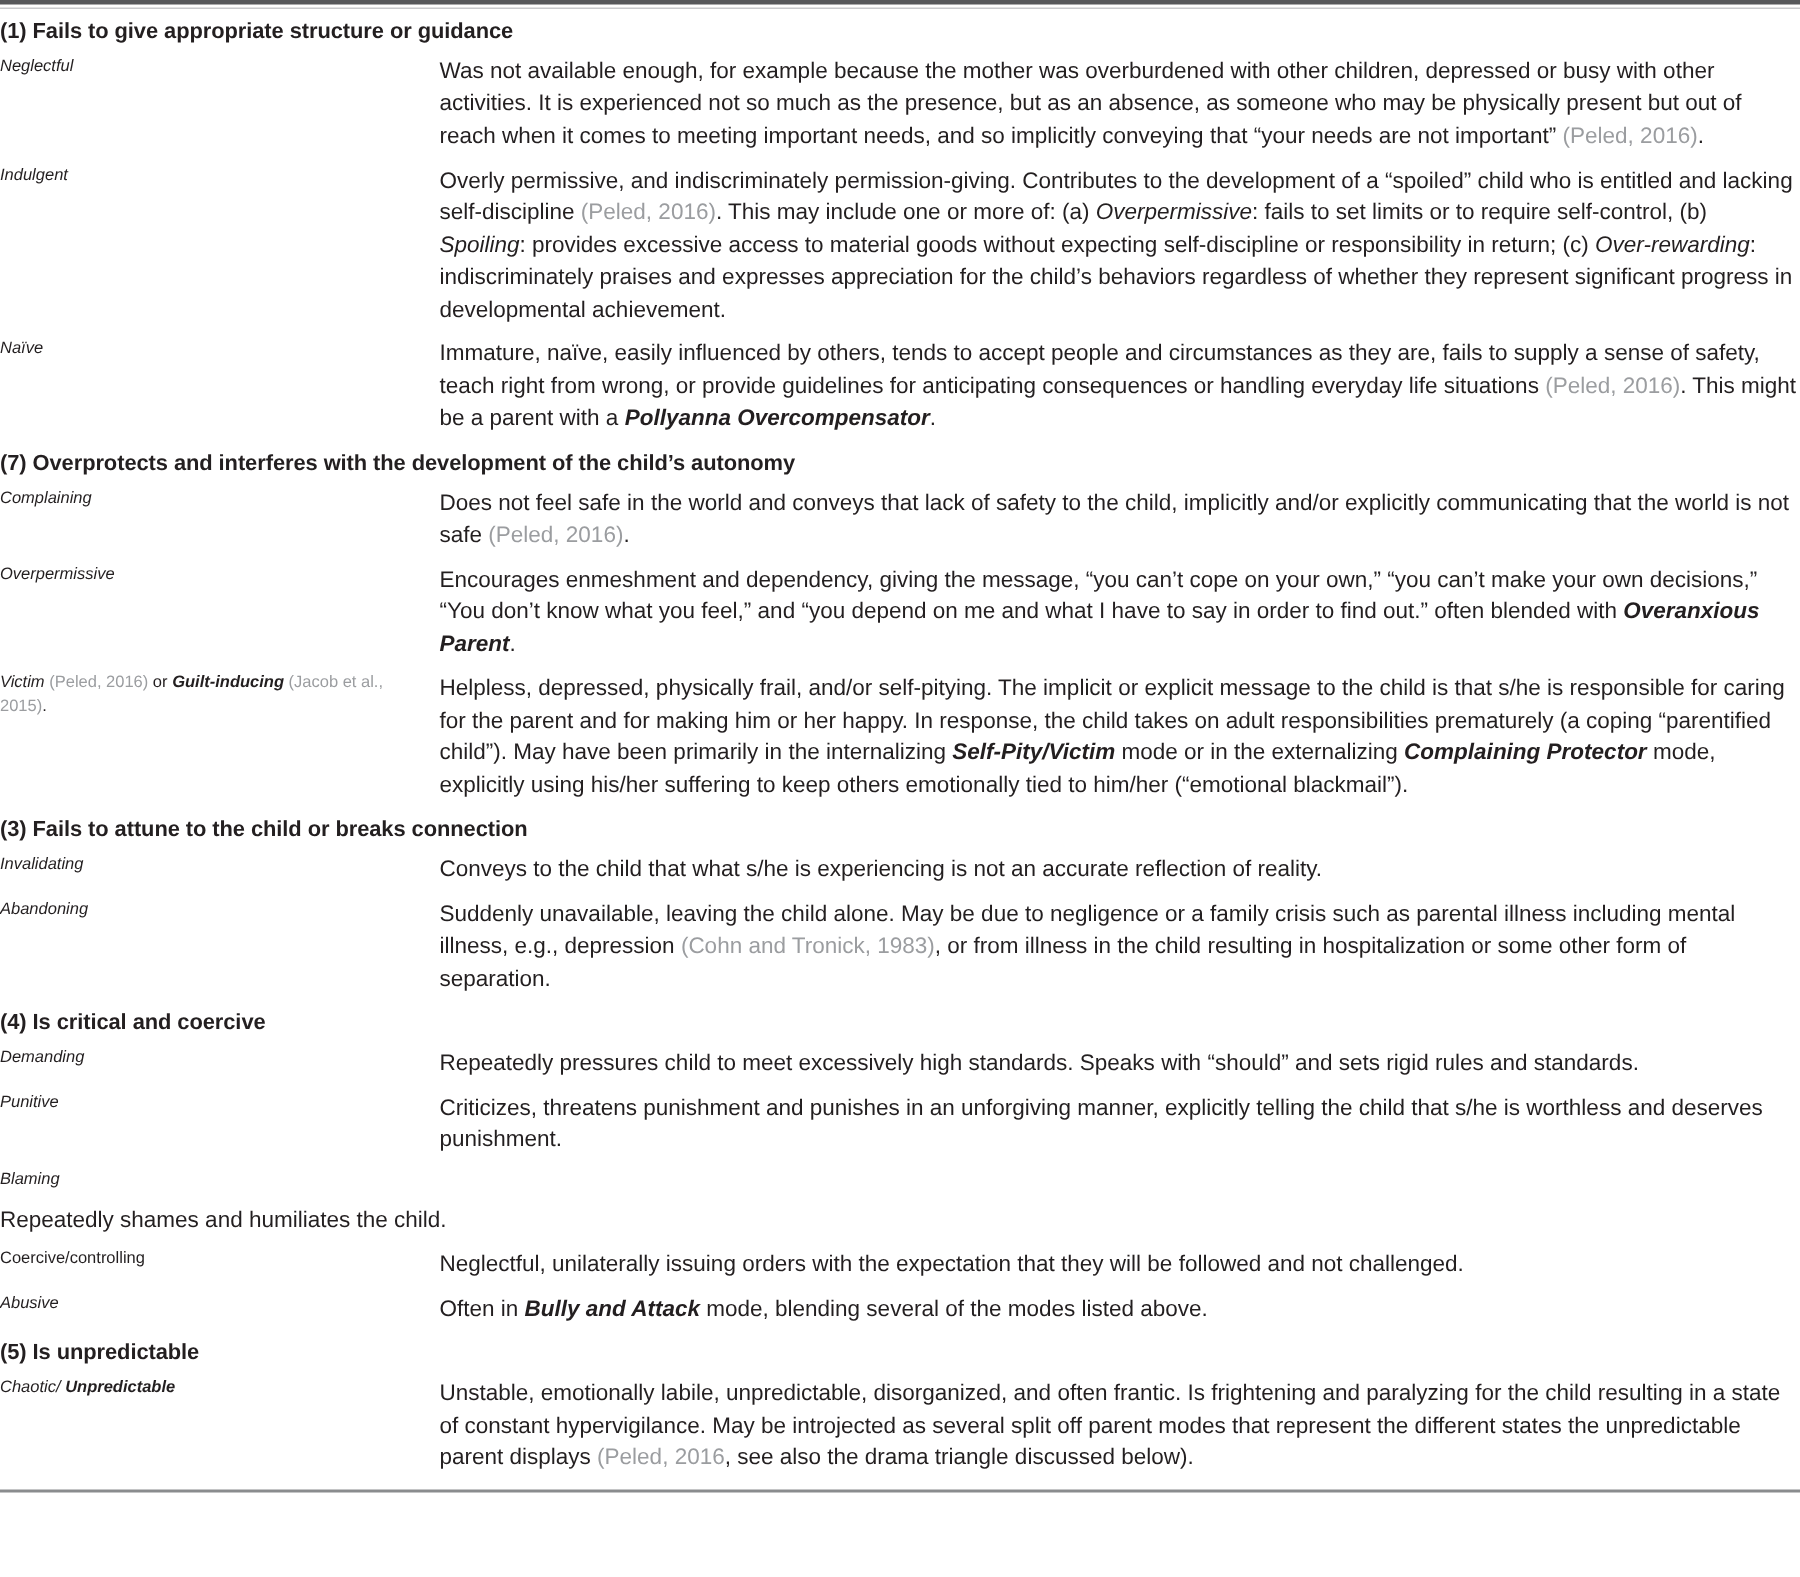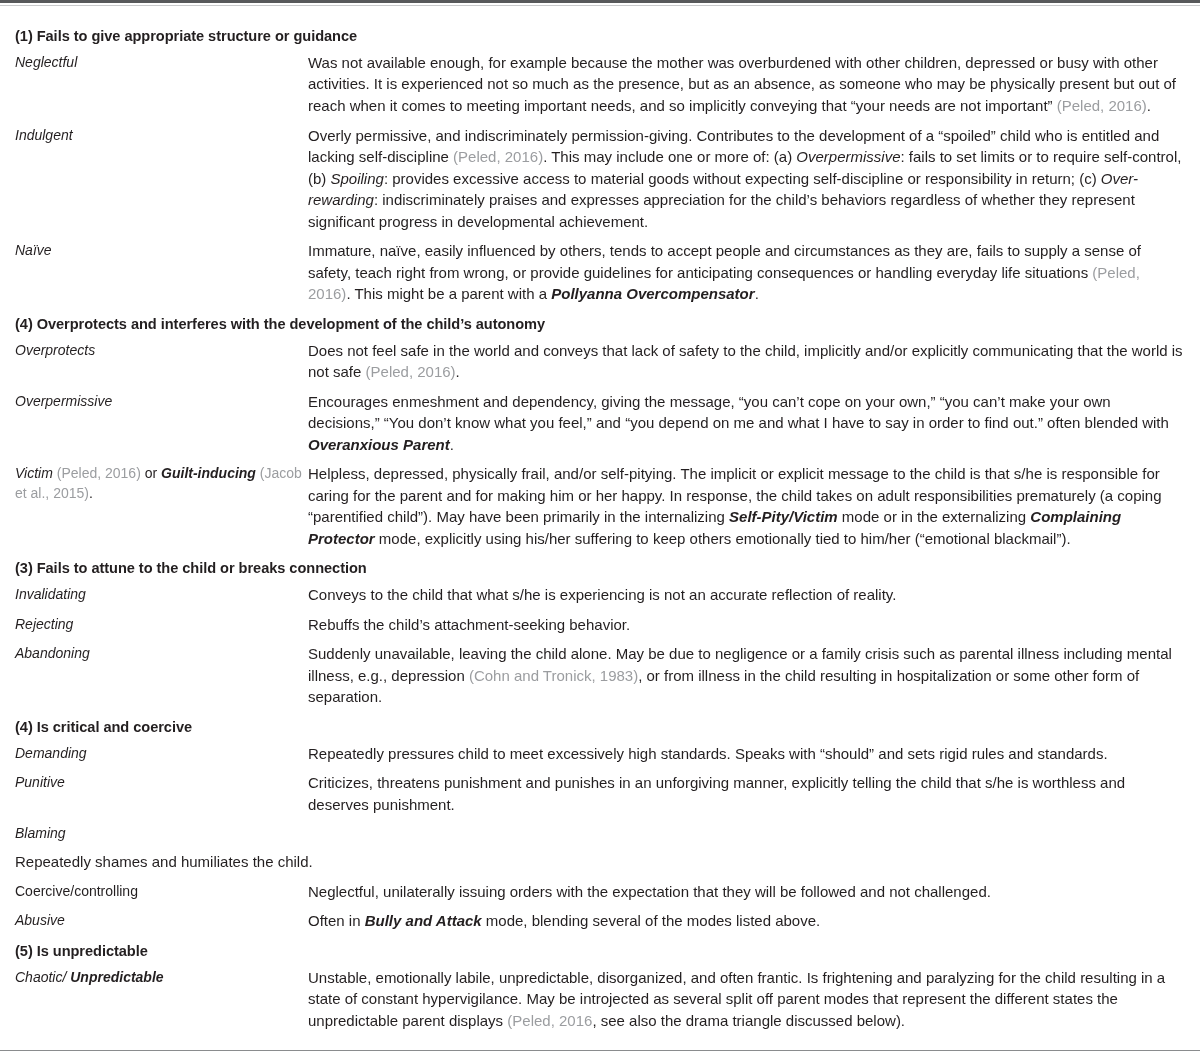--- a/index.html
+++ b/index.html
@@ -38,21 +38,21 @@
   }
   .rule-bottom {
     height: 2px;
     background: #8a8c8e;
     width: 1200px;
     margin-top: 6px;
   }
 
   .table-body {
     padding: 0;
-    margin: 15px;
+    margin: 0;
   }
 
   
   .section-head {
     font-weight: bold;
     font-size: 14.6px;
     line-height: 1.30;
     color: #231f20;
     padding: 6px 0 2px 0;
     letter-spacing: -0.05px;
@@ -61,21 +61,21 @@
   
   .row {
     display: flex;
     align-items: flex-start;
     padding: 0 0 1px 0;
   }
   .col-term {
     width: 293px;
     min-width: 293px;
     flex: 0 0 293px;
-    font-size: 14px;
+    font-size: 11px;
     line-height: 1.43;
     color: #231f20;
     padding-top: 4px;
     padding-bottom: 3px;
     padding-right: 6px;
     box-sizing: border-box;
   }
   .col-desc {
     flex: 1 1 auto;
     font-size: 15px;
@@ -108,41 +108,37 @@
         <div class="col-desc">Was not available enough, for example because the mother was overburdened with other children, depressed or busy with other activities. It is experienced not so much as the presence, but as an absence, as someone who may be physically present but out of reach when it comes to meeting important needs, and so implicitly conveying that “your needs are not important” <span class="cite">(Peled, 2016)</span>.</div>
       </div>
       <div class="row">
         <div class="col-term"><span class="it">Indulgent</span></div>
         <div class="col-desc">Overly permissive, and indiscriminately permission-giving. Contributes to the development of a “spoiled” child who is entitled and lacking self-discipline <span class="cite">(Peled, 2016)</span>. This may include one or more of: (a) <span class="it">Overpermissive</span>: fails to set limits or to require self-control, (b) <span class="it">Spoiling</span>: provides excessive access to material goods without expecting self-discipline or responsibility in return; (c) <span class="it">Over-rewarding</span>: indiscriminately praises and expresses appreciation for the child’s behaviors regardless of whether they represent significant progress in developmental achievement.</div>
       </div>
       <div class="row">
         <div class="col-term"><span class="it">Naïve</span></div>
         <div class="col-desc">Immature, naïve, easily influenced by others, tends to accept people and circumstances as they are, fails to supply a sense of safety, teach right from wrong, or provide guidelines for anticipating consequences or handling everyday life situations <span class="cite">(Peled, 2016)</span>. This might be a parent with a <span class="bi">Pollyanna Overcompensator</span>.</div>
       </div>
-      <div class="section-head">(4) Overprotects and interferes with the development of the child’s autonomy</div>
+      <div class="section-head">(7) Overprotects and interferes with the development of the child’s autonomy</div>
       <div class="row">
-        <div class="col-term"><span class="it">Overprotects</span></div>
+        <div class="col-term"><span class="it">Complaining</span></div>
         <div class="col-desc">Does not feel safe in the world and conveys that lack of safety to the child, implicitly and/or explicitly communicating that the world is not safe <span class="cite">(Peled, 2016)</span>.</div>
       </div>
       <div class="row">
         <div class="col-term"><span class="it">Overpermissive</span></div>
         <div class="col-desc">Encourages enmeshment and dependency, giving the message, “you can’t cope on your own,” “you can’t make your own decisions,” “You don’t know what you feel,” and “you depend on me and what I have to say in order to find out.” often blended with <span class="bi">Overanxious Parent</span>.</div>
       </div>
       <div class="row">
         <div class="col-term"><span class="it">Victim</span> <span class="cite">(Peled, 2016)</span> or <span class="bi">Guilt-inducing</span> <span class="cite">(Jacob et al., 2015)</span>.</div>
         <div class="col-desc">Helpless, depressed, physically frail, and/or self-pitying. The implicit or explicit message to the child is that s/he is responsible for caring for the parent and for making him or her happy. In response, the child takes on adult responsibilities prematurely (a coping “parentified child”). May have been primarily in the internalizing <span class="bi">Self-Pity/Victim</span> mode or in the externalizing <span class="bi">Complaining Protector</span> mode, explicitly using his/her suffering to keep others emotionally tied to him/her (“emotional blackmail”).</div>
       </div>
       <div class="section-head">(3) Fails to attune to the child or breaks connection</div>
       <div class="row">
         <div class="col-term"><span class="it">Invalidating</span></div>
         <div class="col-desc">Conveys to the child that what s/he is experiencing is not an accurate reflection of reality.</div>
-      </div>
-      <div class="row">
-        <div class="col-term"><span class="it">Rejecting</span></div>
-        <div class="col-desc">Rebuffs the child’s attachment-seeking behavior.</div>
       </div>
       <div class="row">
         <div class="col-term"><span class="it">Abandoning</span></div>
         <div class="col-desc">Suddenly unavailable, leaving the child alone. May be due to negligence or a family crisis such as parental illness including mental illness, e.g., depression <span class="cite">(Cohn and Tronick, 1983)</span>, or from illness in the child resulting in hospitalization or some other form of separation.</div>
       </div>
       <div class="section-head">(4) Is critical and coercive</div>
       <div class="row">
         <div class="col-term"><span class="it">Demanding</span></div>
         <div class="col-desc">Repeatedly pressures child to meet excessively high standards. Speaks with “should” and sets rigid rules and standards.</div>
       </div>

